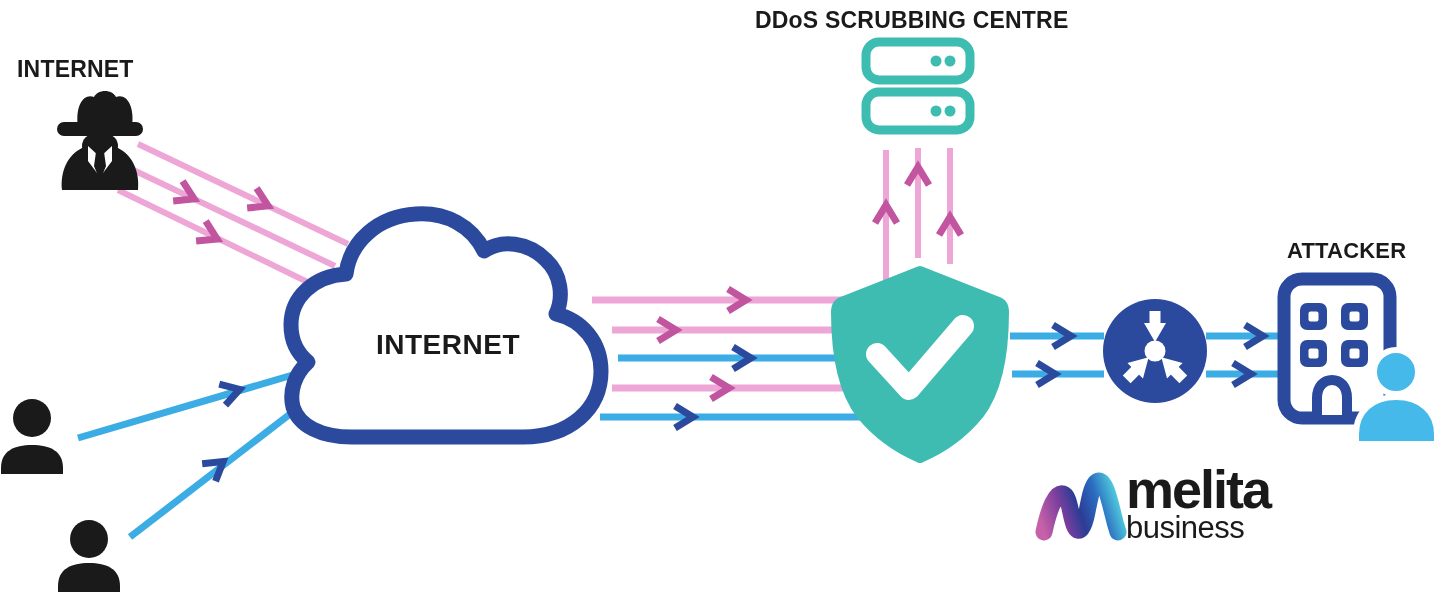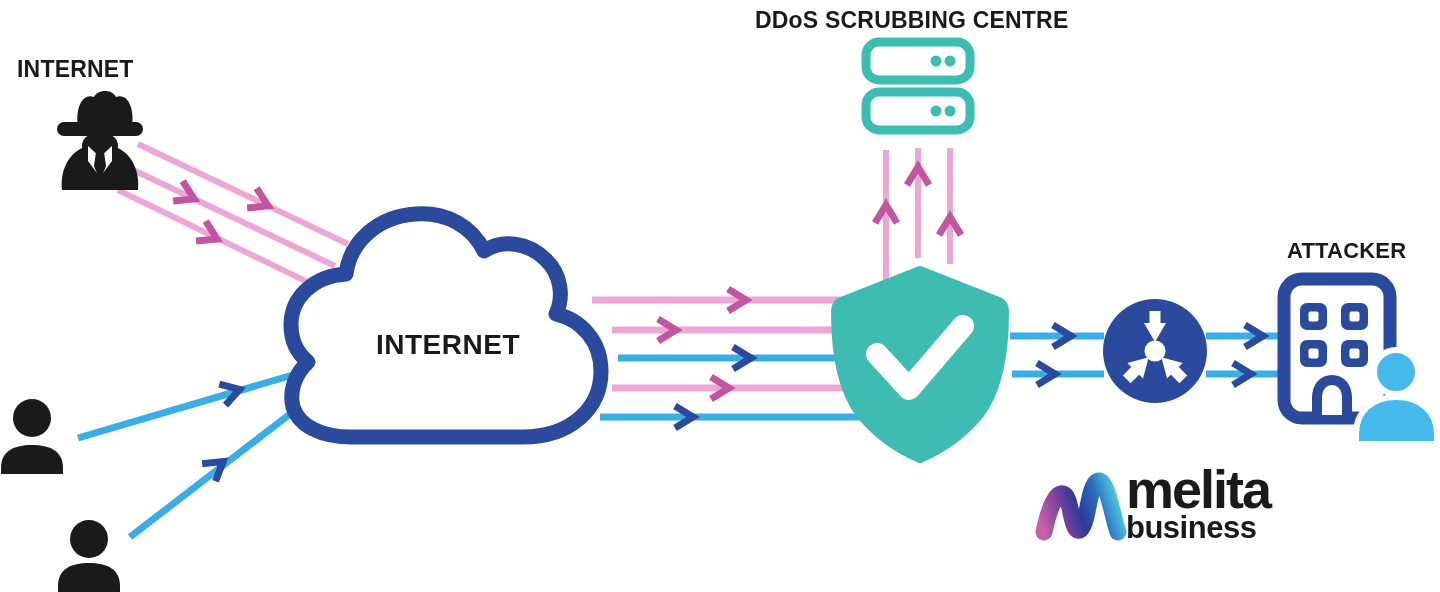--- a/index.html
+++ b/index.html
@@ -14,21 +14,21 @@
     white-space:nowrap;
     line-height:1;
   }
   .lbl-attacker{left:17px;top:58px;font-size:23px;}
   .lbl-ddos{left:755px;top:9px;font-size:23px;}
   .lbl-customer{left:1287px;top:240px;font-size:22px;}
   .lbl-legit{left:139px;top:567px;font-size:21px;}
   .lbl-internet{left:348px;top:331px;width:200px;text-align:center;font-size:28px;letter-spacing:0.5px;}
   .logo-text{position:absolute;left:1126px;top:467px;color:#1a1a1a;}
   .logo-brand{font-size:54px;font-weight:900;letter-spacing:-2px;line-height:0.82;}
-  .logo-sub{font-size:31px;font-weight:700;letter-spacing:-0.5px;line-height:1;margin-top:1px;}
+  .logo-sub{font-size:31px;font-weight:400;letter-spacing:-0.5px;line-height:1;margin-top:1px;}
 </style>
 </head>
 <body>
 
 <div class="stage">
 
   <svg width="1440" height="592" viewBox="0 0 1440 592">
     <defs>
       <g id="chev-pink">
           <path d="M-9,-11 L9,0 L-9,11" fill="none" stroke="#C2559F" stroke-width="7"></path>

